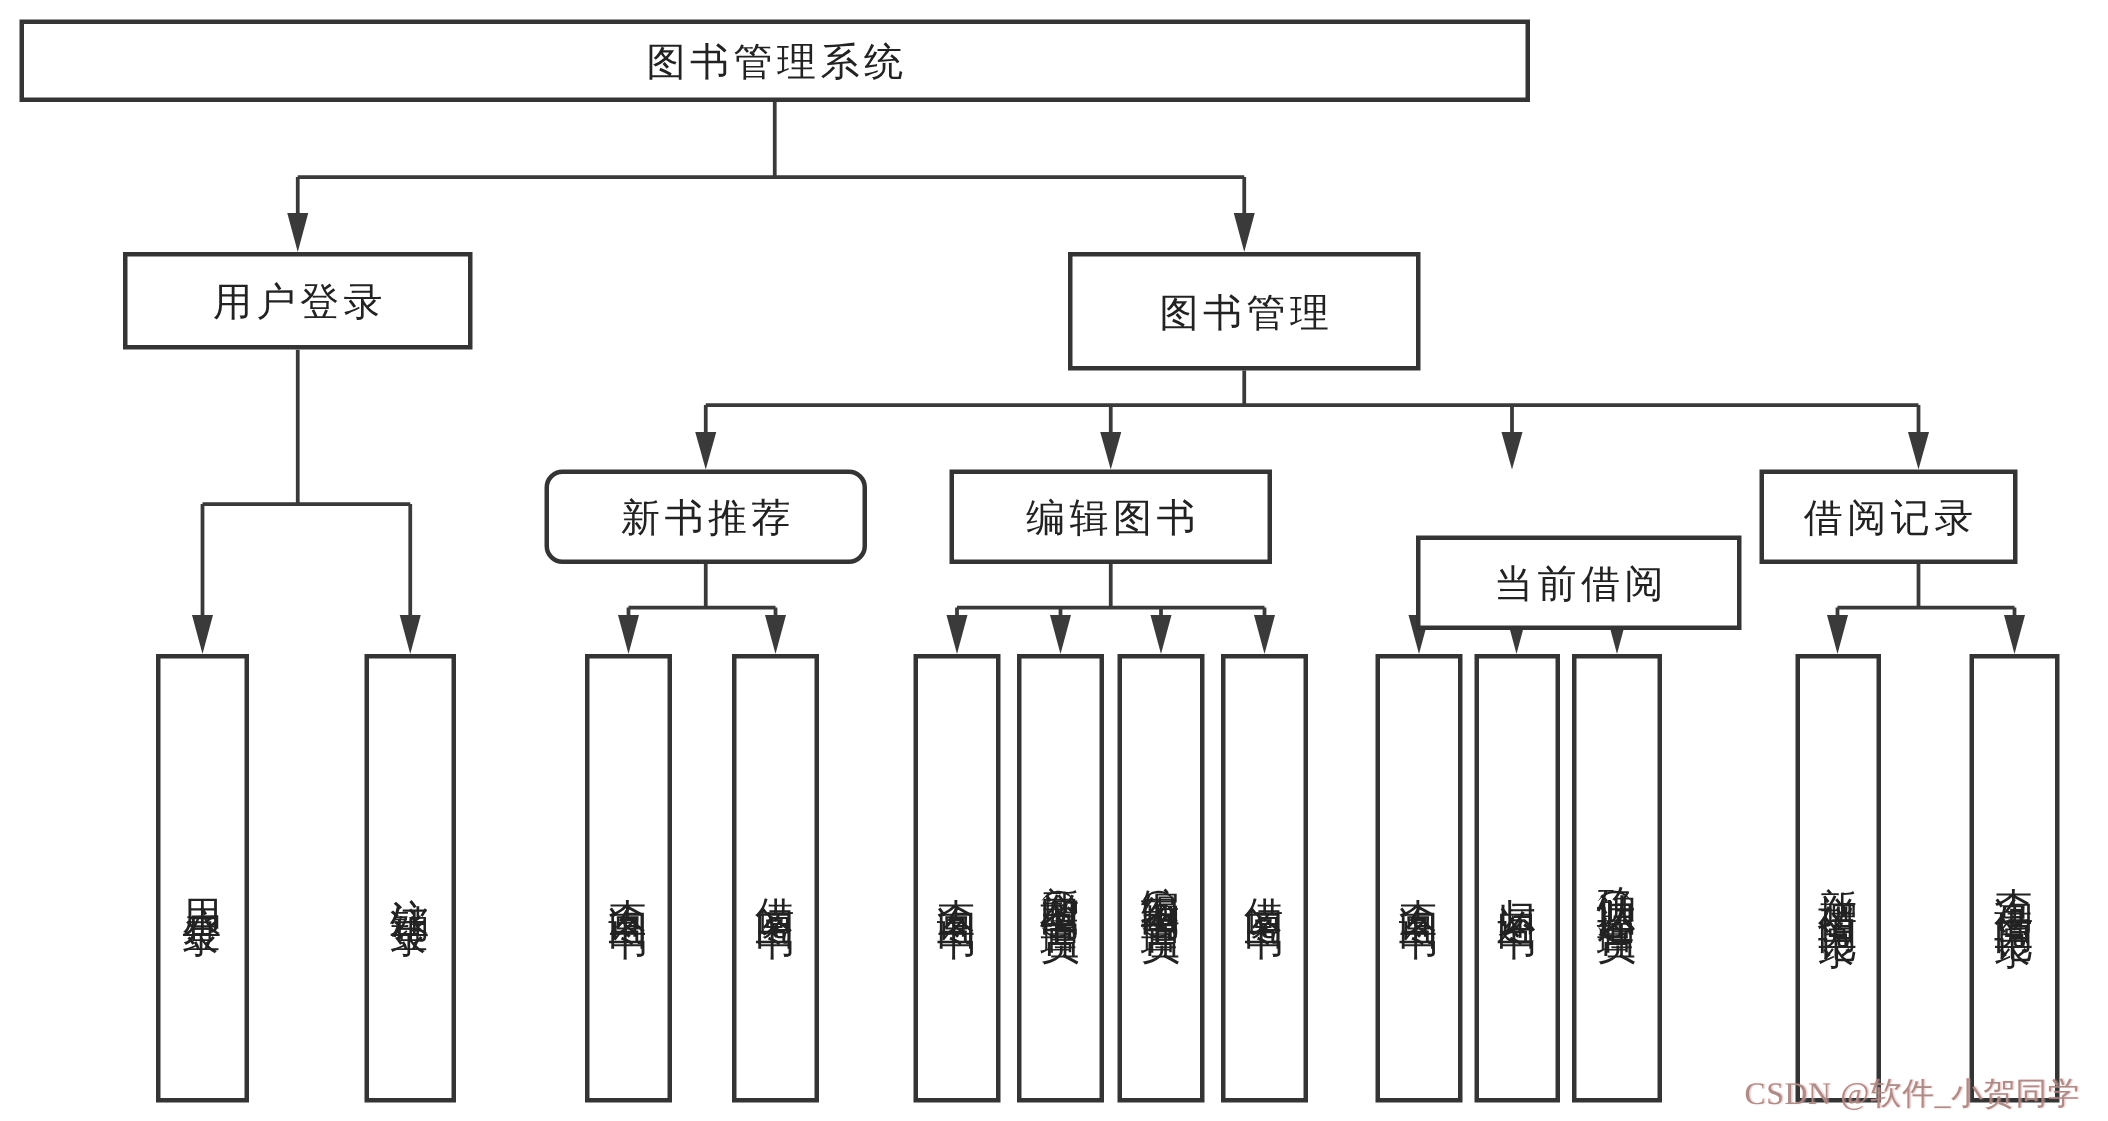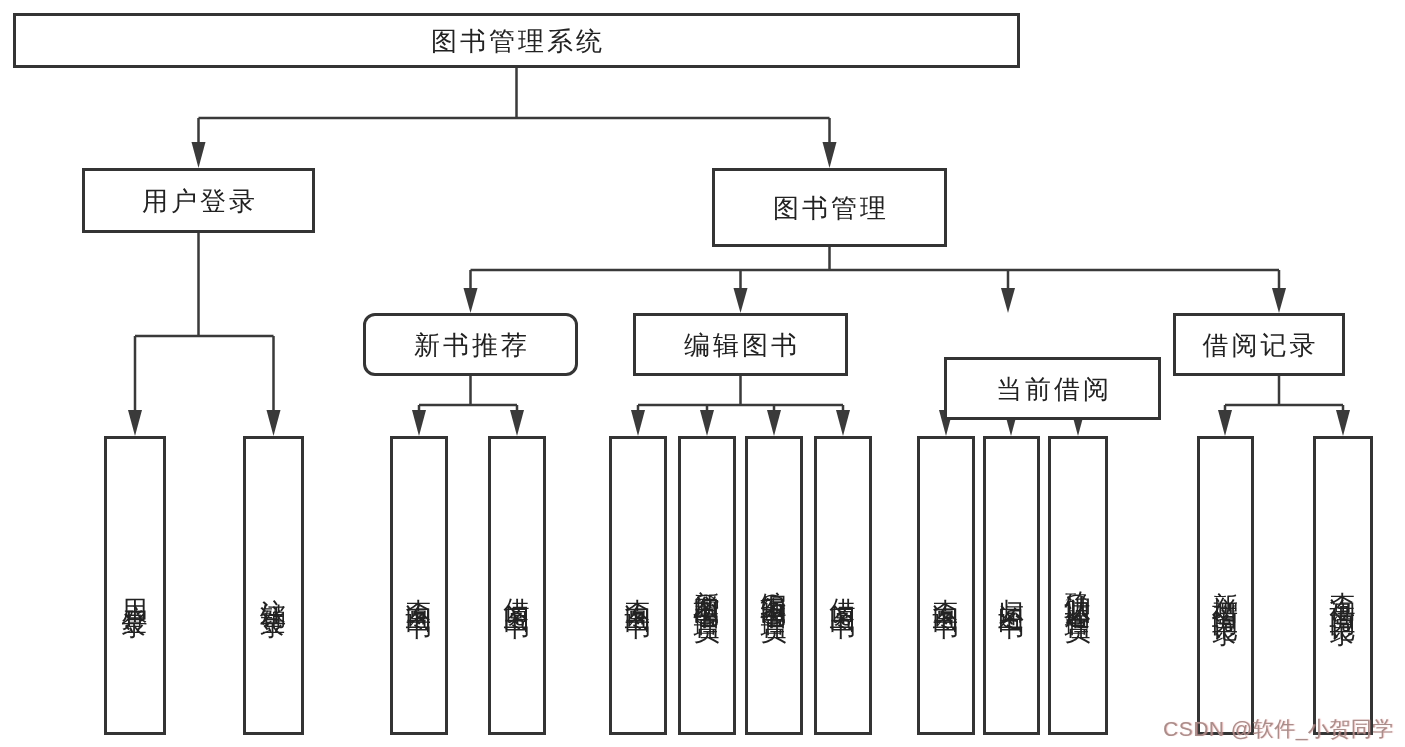--- a/index.html
+++ b/index.html
@@ -59,20 +59,21 @@
   .sp9 span { letter-spacing: 4px; margin-bottom: -4px; }
   #watermark {
     position: absolute;
     left: 1163px;
     top: 715px;
     font-size: 21px;
     letter-spacing: 0.5px;
     color: rgba(164, 137, 134, 0.95);
     text-shadow: 1px 0 1px rgba(235, 150, 150, 0.55);
     white-space: nowrap;
+    font-family: Liberation Serif, serif;
   }
 </style>
 </head>
 <body>
 
 <div id="canvas">
 
   <svg id="connectors" viewBox="0 0 1405 747" xmlns="http://www.w3.org/2000/svg">
     <g>
       <path d="M516.5 68 V118 M198.5 118 H829.5 M198.5 118 V143 M829.5 118 V143"></path>

